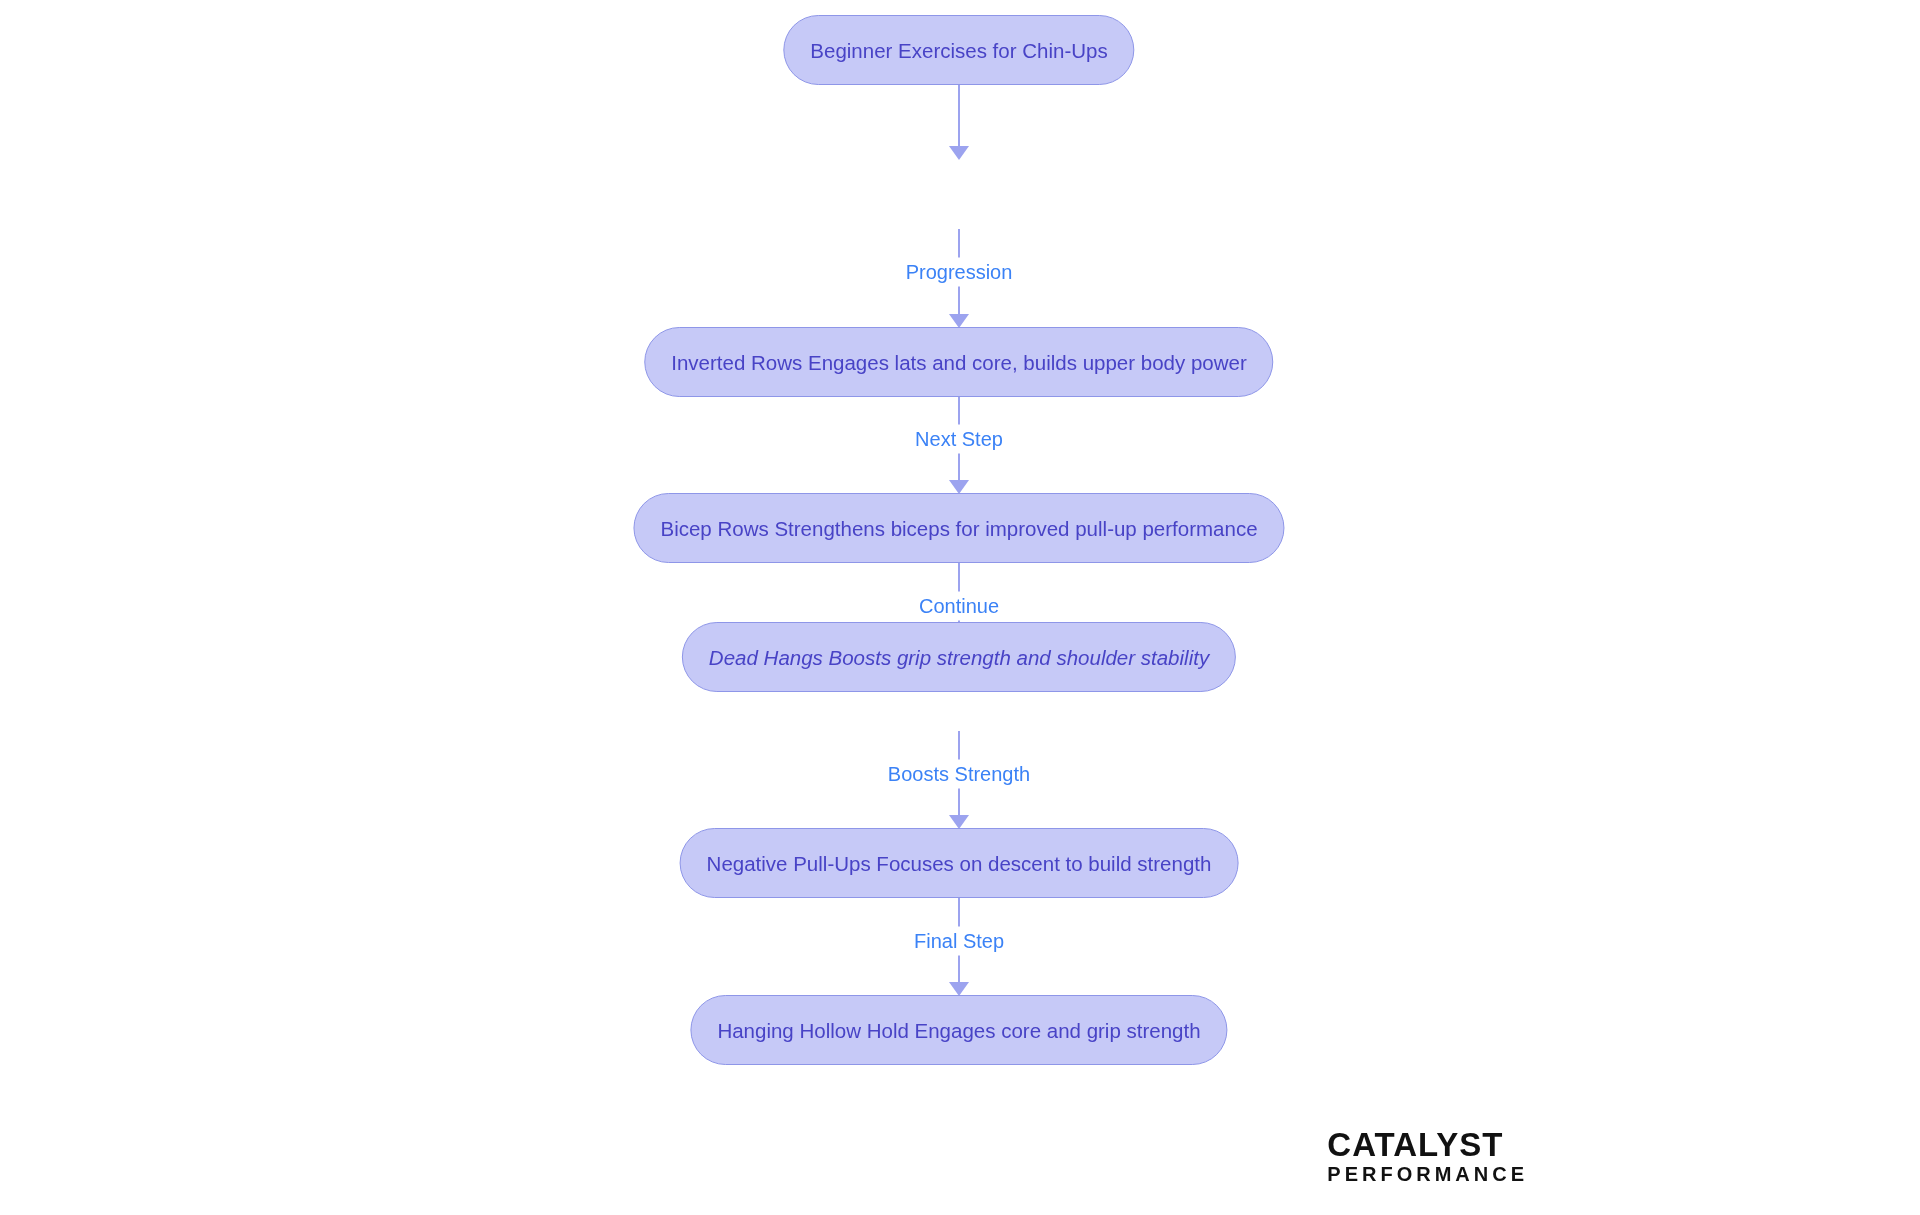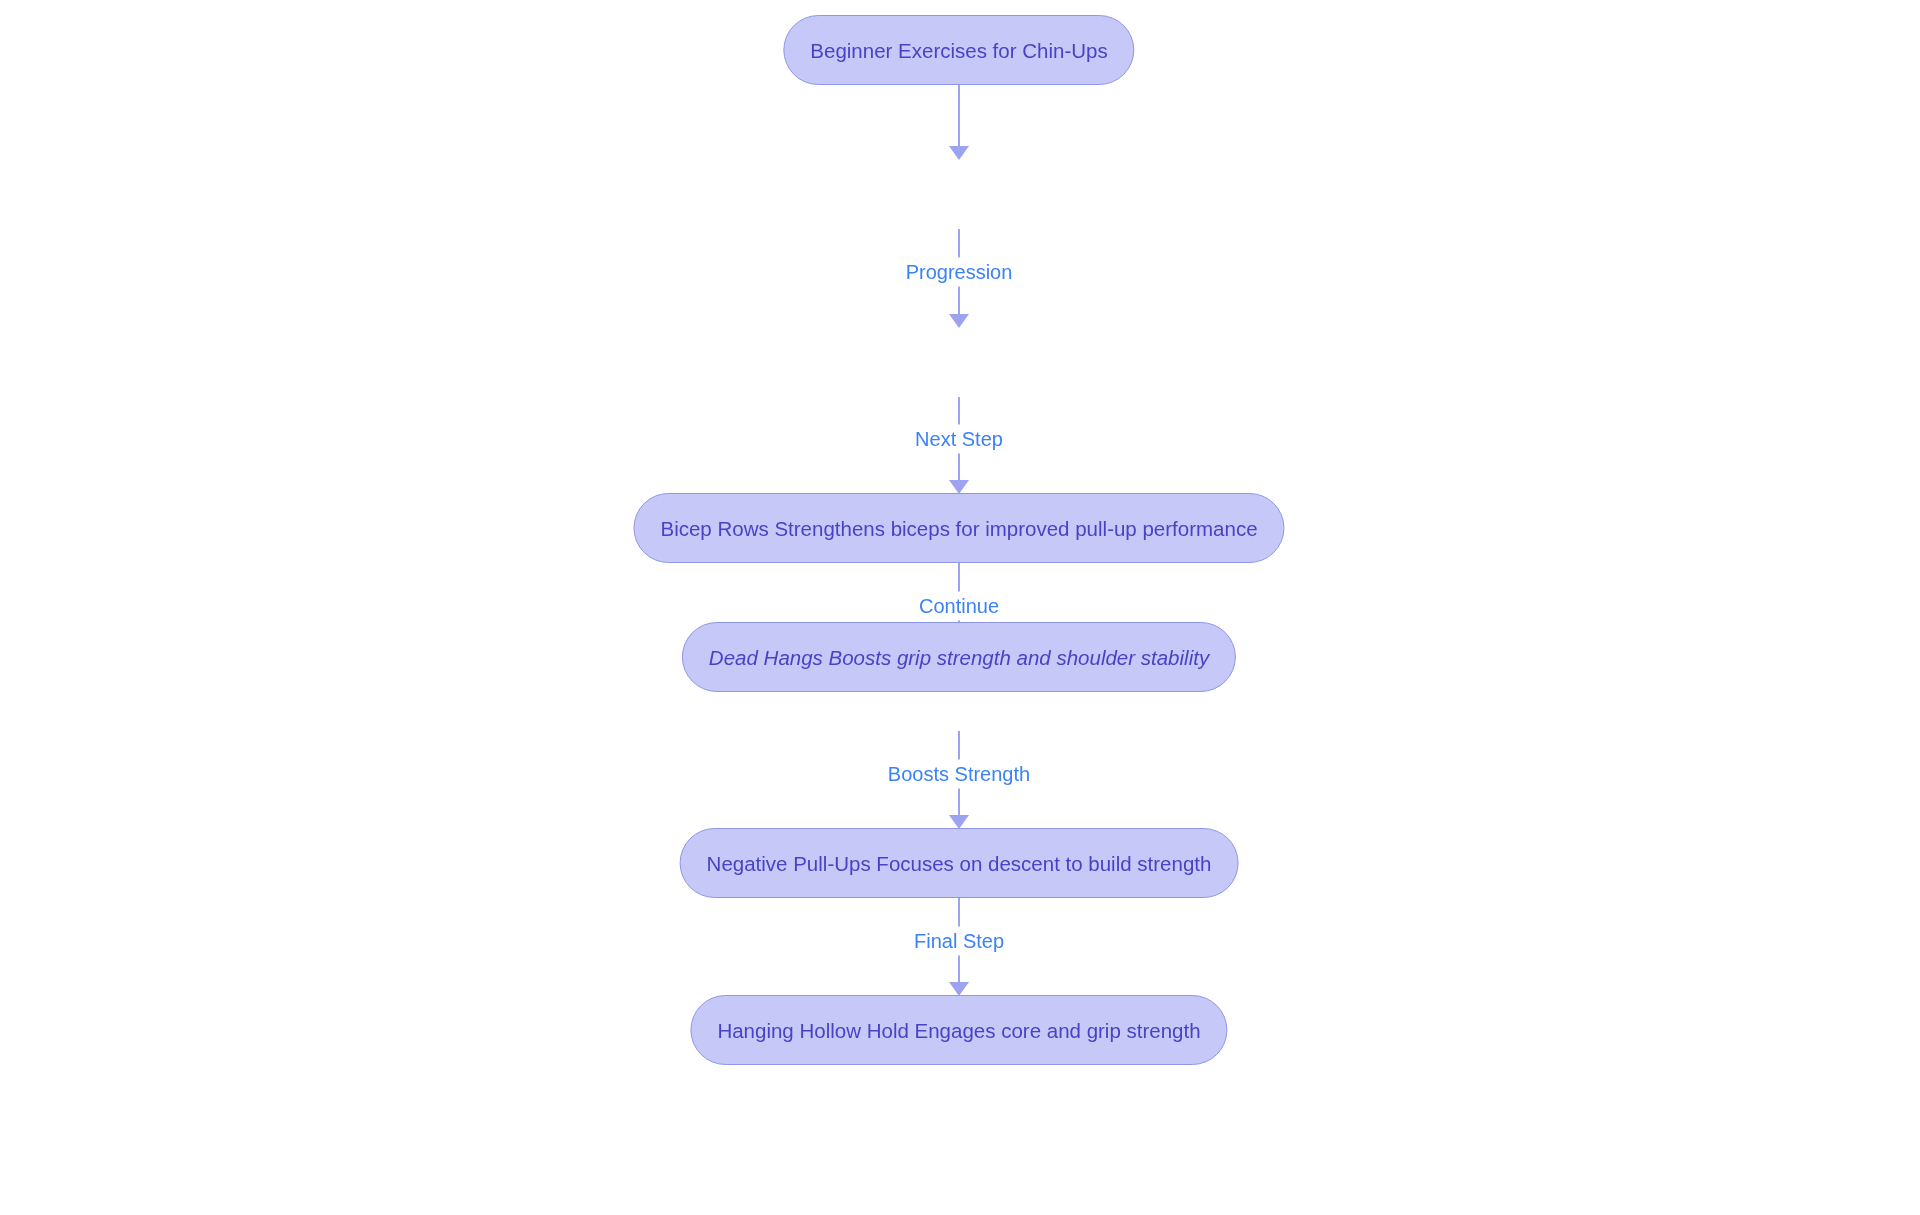--- a/index.html
+++ b/index.html
@@ -111,20 +111,21 @@
     <span class="arrow-head"></span>
 
   </div>
 
 
   <div class="flow-edge e2">
     <span class="arrow-head"></span>
     <span class="edge-label">Progression</span>
   </div>
 
+  <div class="flow-node n3">Inverted Rows Engages lats and core, builds upper body power</div>
 
   <div class="flow-edge e3">
     <span class="arrow-head"></span>
     <span class="edge-label">Next Step</span>
   </div>
 
   <div class="flow-node n4">Bicep Rows Strengthens biceps for improved pull-up performance</div>
 
   <div class="flow-edge e4">
     <span class="arrow-head"></span>
@@ -140,14 +141,18 @@
 
   <div class="flow-node n6">Negative Pull-Ups Focuses on descent to build strength</div>
 
   <div class="flow-edge e6">
     <span class="arrow-head"></span>
     <span class="edge-label">Final Step</span>
   </div>
 
   <div class="flow-node n7">Hanging Hollow Hold Engages core and grip strength</div>
 
+  <div class="logo">
+    <div class="logo-line1">CATALYST</div>
+    <div class="logo-line2">PERFORMANCE</div>
+  </div>
 
 </div>
 
 </body></html>

